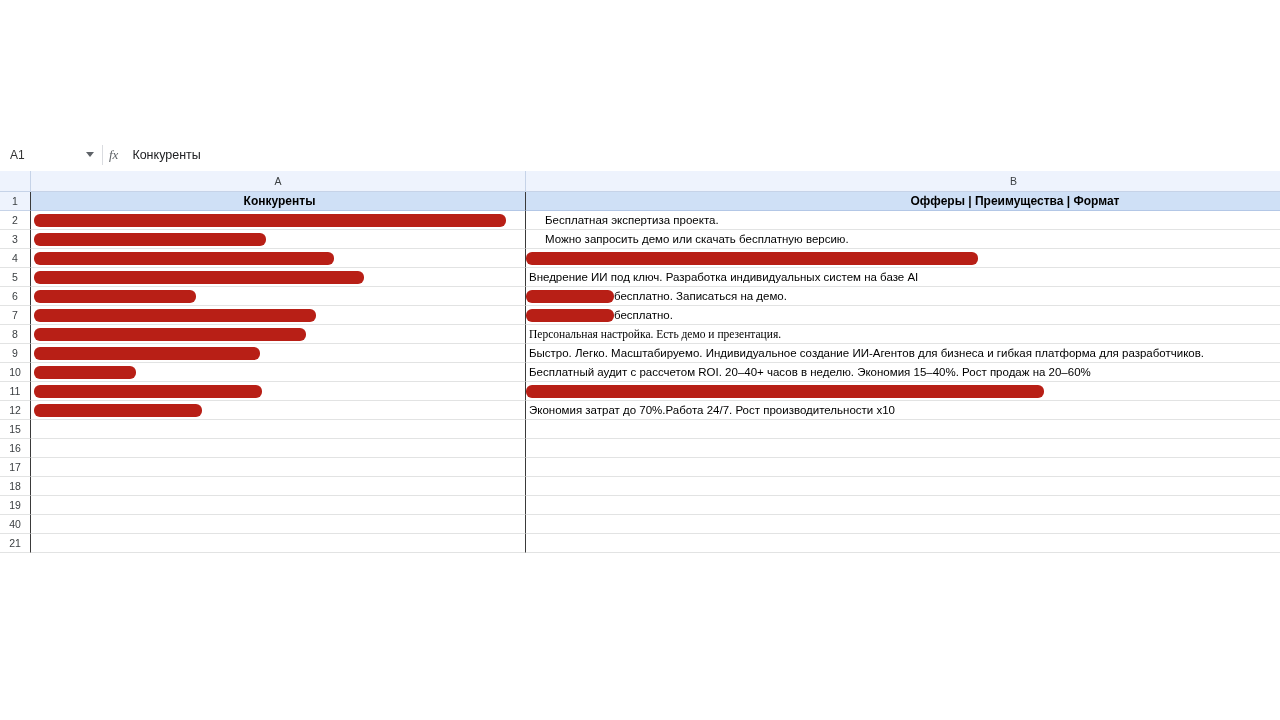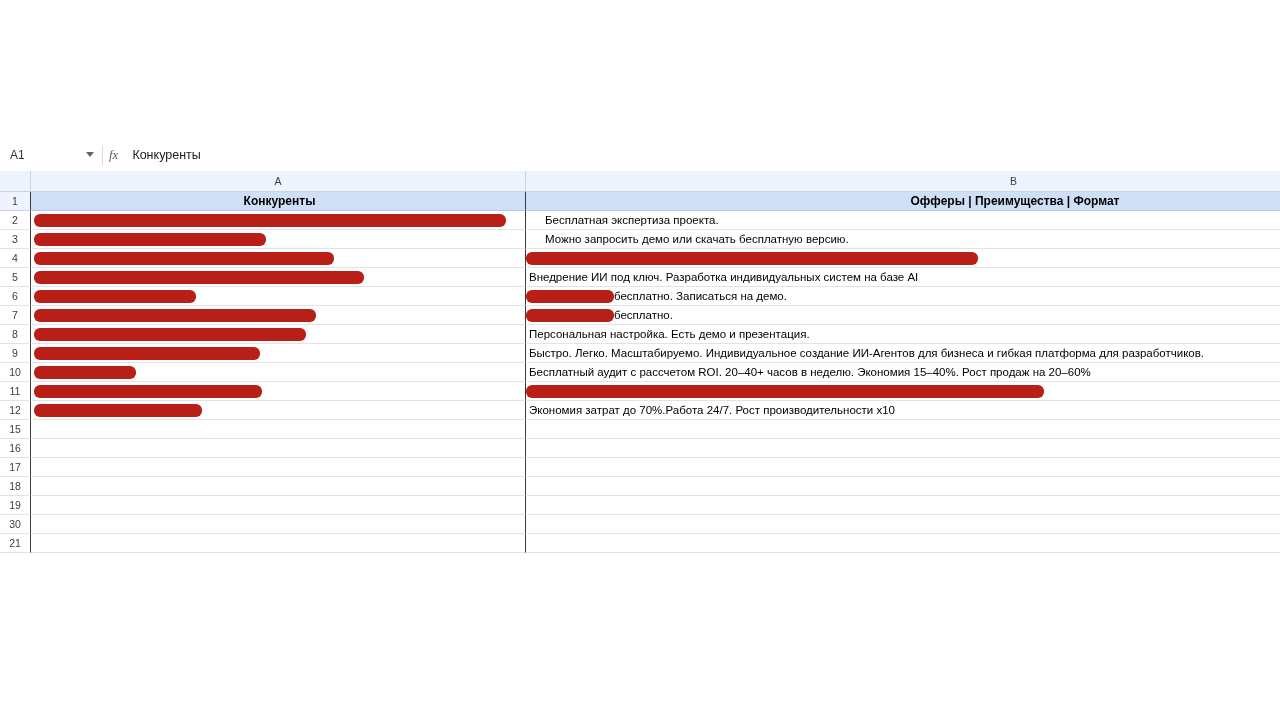--- a/index.html
+++ b/index.html
@@ -289,21 +289,21 @@
               <span class="cell-text" style="margin-left: 85px; text-align: center;">бесплатно.</span>
             </div>
           </div>
           <div class="row">
             <div class="row-head">8</div>
             <div class="cell cell-a">
               <div class="redact" style="width: 272px;"></div>
               <span class="cell-text"></span>
             </div>
             <div class="cell cell-b">
-              <span class="cell-text" style="margin-left: 0px;">Персональная настройка. Есть демо и презентация.</span>
+              <span class="cell-text" style="margin-left: 0px; font-family: Liberation Serif, serif;">Персональная настройка. Есть демо и презентация.</span>
             </div>
           </div>
           <div class="row">
             <div class="row-head">9</div>
             <div class="cell cell-a">
               <div class="redact" style="width: 226px;"></div>
               <span class="cell-text"></span>
             </div>
             <div class="cell cell-b">
               <span class="cell-text" style="margin-left: 0px;">Быстро. Легко. Масштабируемо.  Индивидуальное создание ИИ-Агентов для бизнеса и гибкая платформа для разработчиков.</span>
@@ -379,21 +379,21 @@
           <div class="row">
             <div class="row-head">19</div>
             <div class="cell cell-a">
               <span class="cell-text"></span>
             </div>
             <div class="cell cell-b">
               <span class="cell-text" style="margin-left: 0px;"></span>
             </div>
           </div>
           <div class="row">
-            <div class="row-head">30</div>
+            <div class="row-head">40</div>
             <div class="cell cell-a">
               <span class="cell-text"></span>
             </div>
             <div class="cell cell-b">
               <span class="cell-text" style="margin-left: 0px;"></span>
             </div>
           </div>
           <div class="row">
             <div class="row-head">21</div>
             <div class="cell cell-a">

